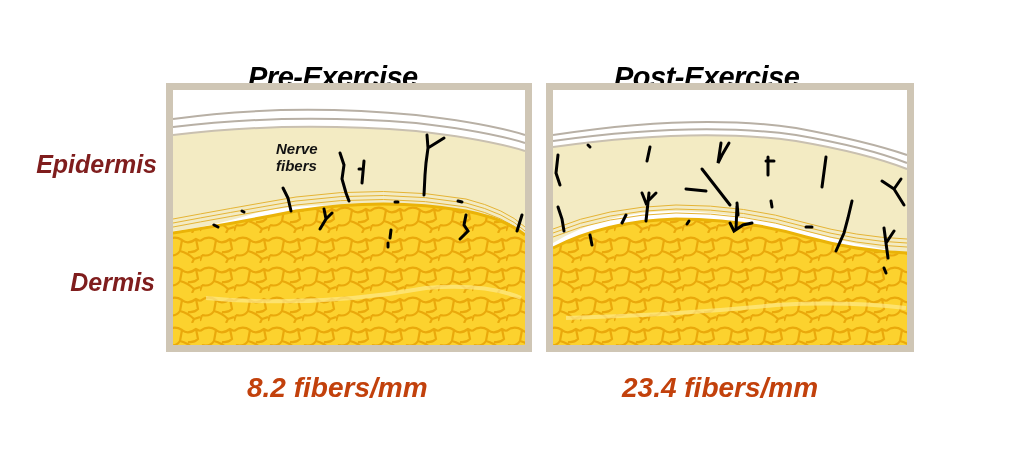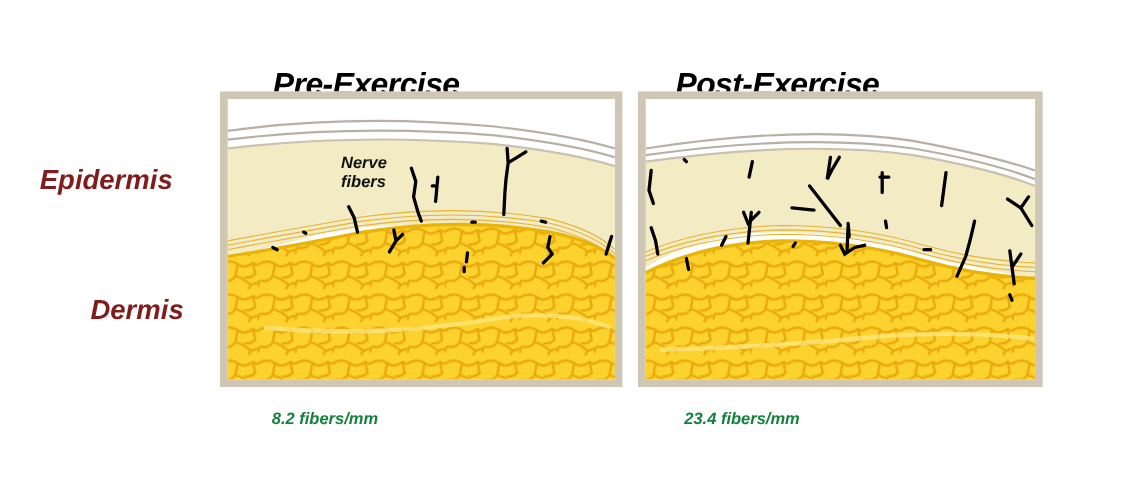--- a/index.html
+++ b/index.html
@@ -1,32 +1,32 @@
 <!DOCTYPE html>
 <html><head>
   <meta charset="utf-8">
   <style>
     html, body { margin: 0; padding: 0; background: #ffffff; }
     body { width: 1024px; height: 455px; position: relative; overflow: hidden;
            font-family: "Liberation Sans", sans-serif; }
     .title { position: absolute; top: 28px; font-size: 29px; font-weight: bold; font-style: italic; color: #000; letter-spacing: -0.5px; margin-top: 33px; }
     .side-label { position: absolute; font-size: 25px; font-weight: bold; font-style: italic; color: #7f1d1d; text-align: right; width: 150px; }
-    .value { position: absolute; top: 372px; font-size: 15px; font-weight: bold; font-style: italic; color: #15803d; }
-    .panel { position: absolute; top: 83px; height: 269px; margin-left: 34px; }
+    .value { position: absolute; top: 372px; font-size: 28px; font-weight: bold; font-style: italic; color: #c2410c; }
+    .panel { position: absolute; top: 83px; height: 269px; }
     .panel svg { display: block; }
     .annot { position: absolute; font-size: 15px; font-weight: bold; font-style: italic; color: #111; line-height: 17px; text-align: left; }
   </style>
 </head>
 <body>
 
 <div class="title" style="left:248px;">Pre-Exercise</div>
 <div class="title" style="left:614px;">Post-Exercise</div>
 
 <div class="side-label" style="left:7px; top:150px;">Epidermis</div>
-<div class="side-label" style="left:17px; top:268px;">Dermis</div>
+<div class="side-label" style="left:5px; top:268px;">Dermis</div>
 
 <div class="panel" style="left:166px; width:366px;">
   <svg width="366" height="269" viewBox="0 0 366 269">
     <defs>
       <pattern id="cells" width="34" height="30" patternUnits="userSpaceOnUse">
         <rect width="34" height="30" fill="#fcd22e"></rect>
         <path d="M0 8 Q8 2 16 7 Q22 12 30 6 L34 8 M16 7 L14 18 Q10 24 2 22 M14 18 Q22 20 28 26 L34 24 M28 26 L26 30 M30 6 L32 16 Q28 20 22 19 M2 22 L0 28" stroke="#eaa90b" stroke-width="2.2" fill="none"></path>
       </pattern>
     </defs>
     <rect x="0" y="0" width="366" height="269" fill="#ffffff"></rect>

